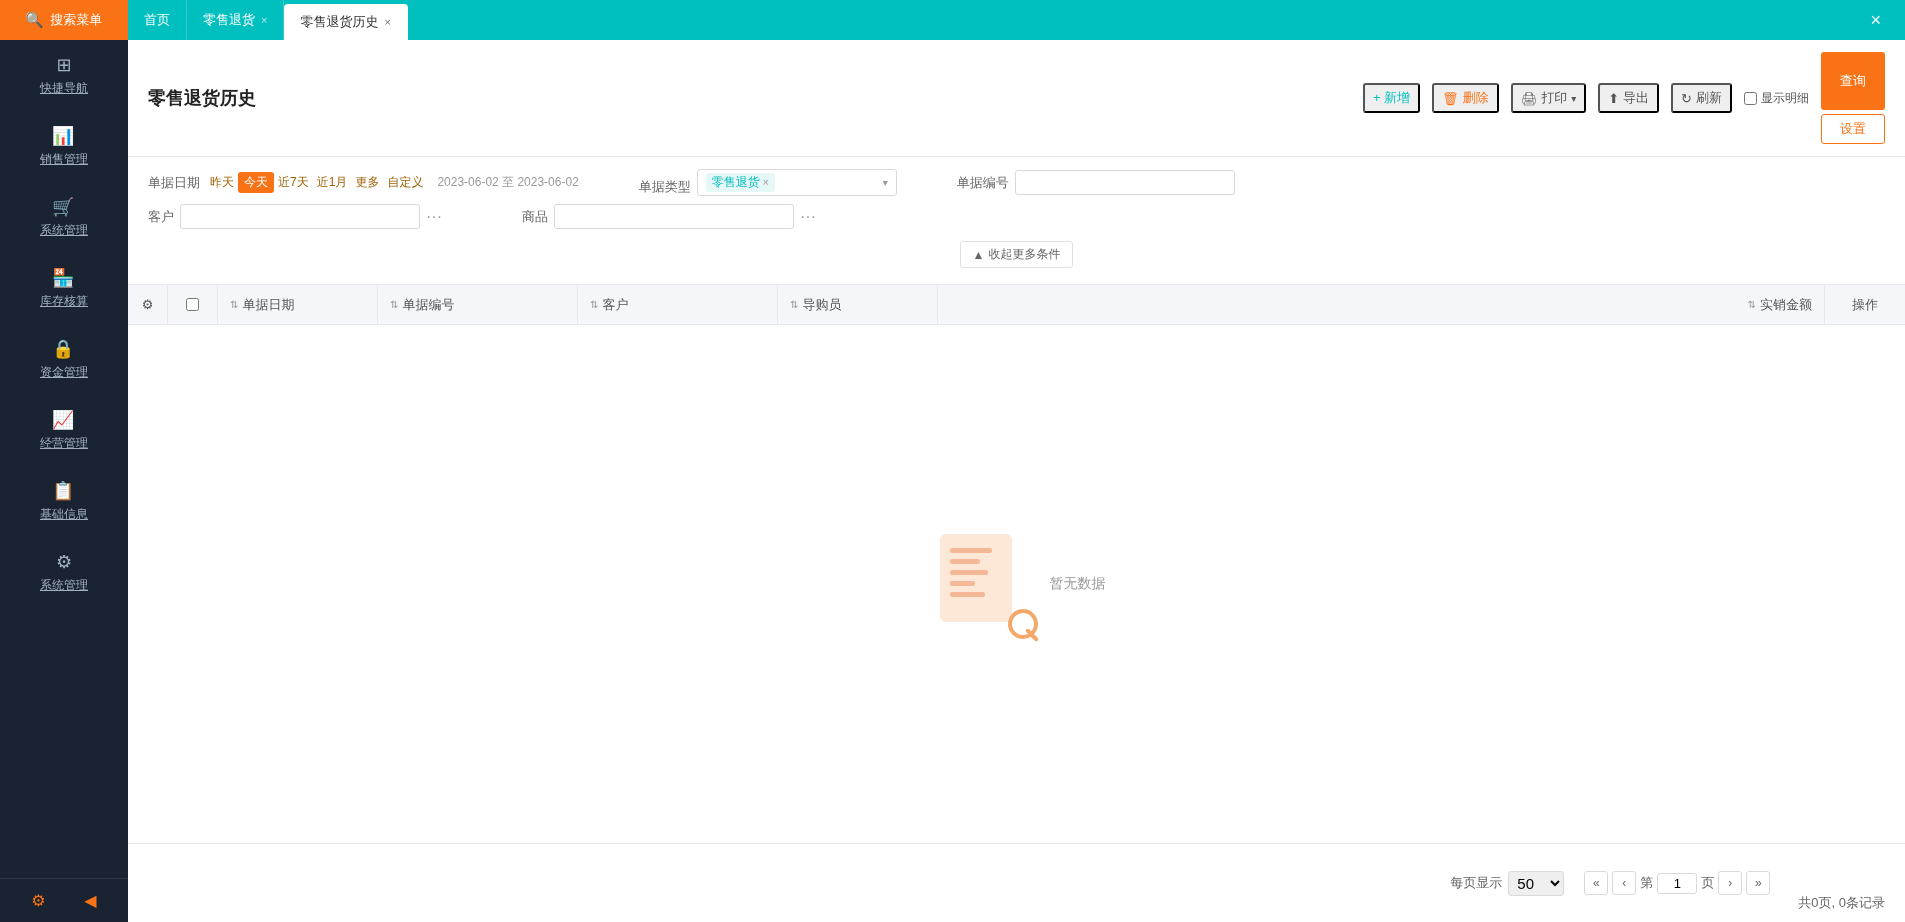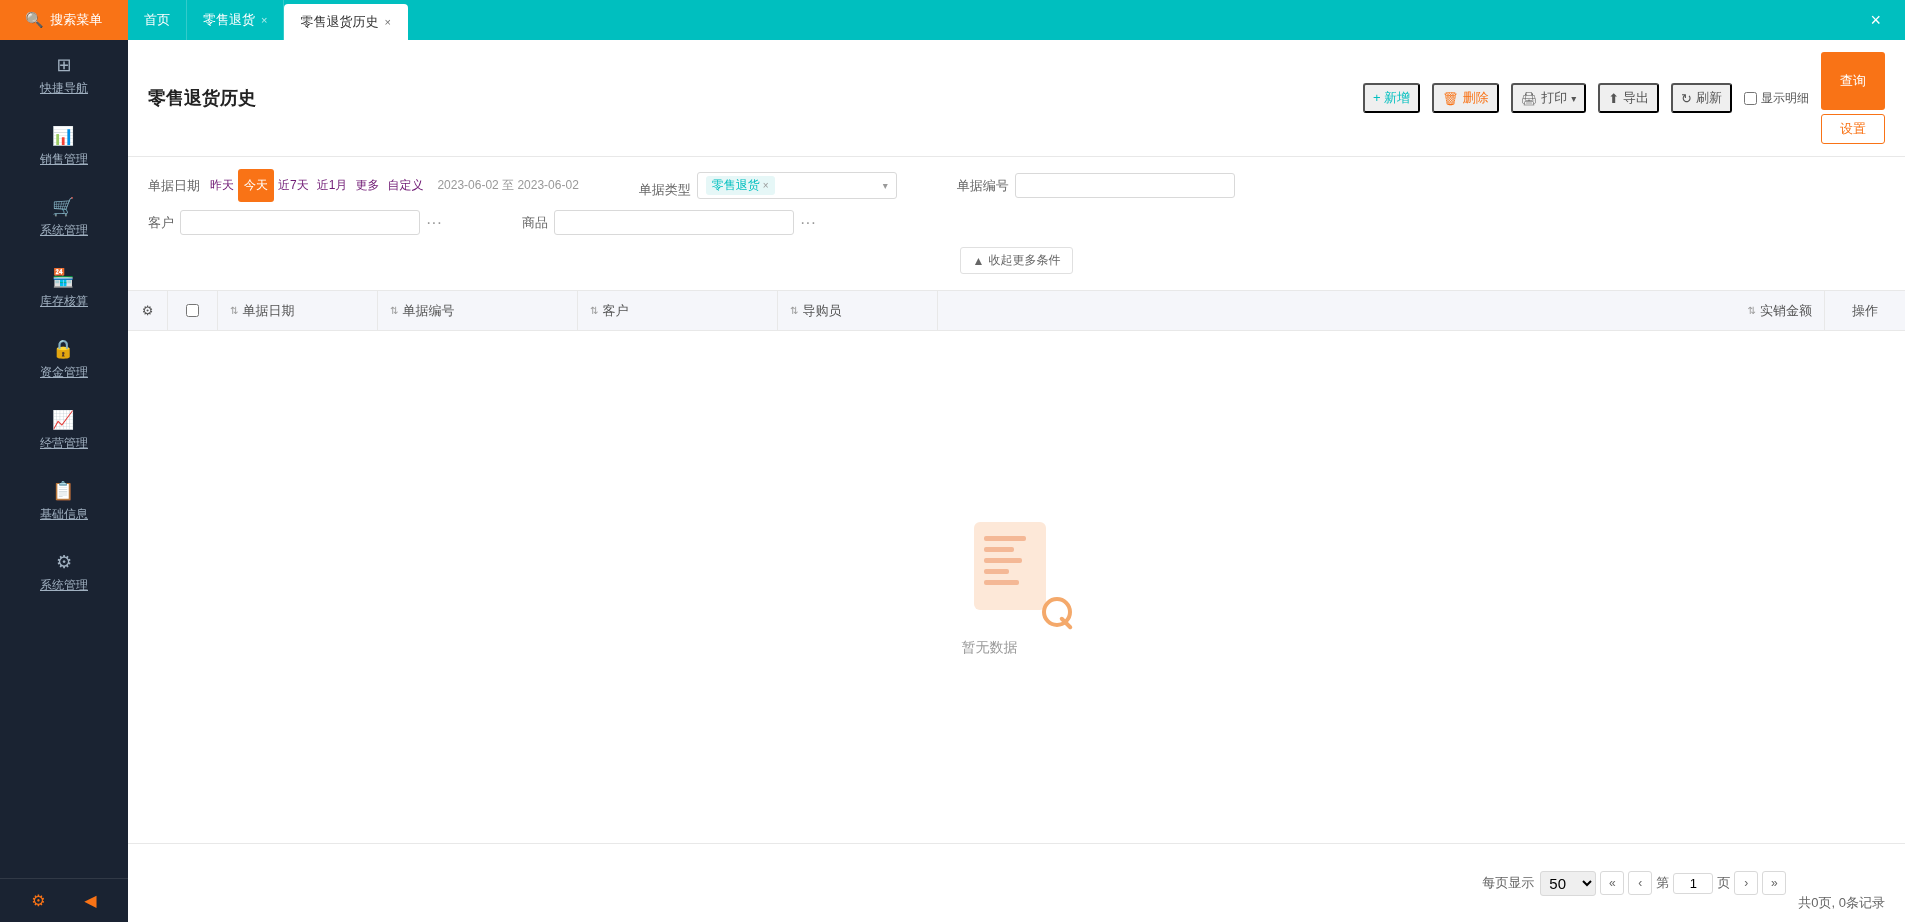--- a/index.html
+++ b/index.html
@@ -40,22 +40,22 @@
     .set-btn { background: white; color: #f97316; border: 1px solid #f97316; padding: 5px 18px; border-radius: 3px; cursor: pointer; font-size: 13px; margin-top: 4px; display: block; text-align: center; }
     .show-detail-label { display: flex; align-items: center; gap: 4px; color: #555; font-size: 12px; }
     .show-detail-label input { cursor: pointer; }
 
     
     .filter-area { background: white; padding: 12px 20px; border-bottom: 1px solid #e8e8e8; flex-shrink: 0; }
     .filter-row { display: flex; align-items: center; gap: 0; margin-bottom: 8px; flex-wrap: wrap; }
     .filter-item { display: flex; align-items: center; gap: 6px; margin-right: 20px; }
     .filter-label { color: #666; font-size: 13px; white-space: nowrap; }
     .date-filter { display: flex; align-items: center; gap: 0; }
-    .date-opt { font-size: 12px; color: #701a75; cursor: pointer; padding: 2px 4px; }
-    .date-opt.active { background: #f97316; color: white; border-radius: 3px; padding: 8px 6px; }
+    .date-opt { font-size: 12px; color: #a16207; cursor: pointer; padding: 2px 4px; }
+    .date-opt.active { background: #f97316; color: white; border-radius: 3px; padding: 2px 6px; }
     .date-range { font-size: 12px; color: #999; margin-left: 4px; }
     .bill-type-selector { display: flex; align-items: center; border: 1px solid #d9d9d9; border-radius: 3px; padding: 3px 8px; min-width: 200px; cursor: pointer; background: white; }
     .bill-type-tag { background: #e6f7f7; color: #00bfbf; padding: 1px 6px; border-radius: 3px; font-size: 12px; display: flex; align-items: center; gap: 3px; }
     .bill-type-tag .x { cursor: pointer; color: #999; font-size: 10px; }
     .bill-type-selector .arrow { margin-left: auto; color: #999; font-size: 10px; }
     .filter-input { border: 1px solid #d9d9d9; border-radius: 3px; padding: 4px 8px; font-size: 13px; min-width: 180px; outline: none; }
     .filter-dots { color: #999; font-size: 16px; cursor: pointer; }
     .collapse-btn { display: flex; align-items: center; justify-content: center; gap: 4px; color: #666; font-size: 12px; cursor: pointer; padding: 4px 12px; border: 1px solid #e0e0e0; border-radius: 3px; background: white; margin: 4px auto; width: fit-content; }
 
     
@@ -65,25 +65,25 @@
     .table-col.checkbox-col { width: 50px; justify-content: center; }
     .table-col.settings-col { width: 40px; justify-content: center; }
     .table-col.date-col { width: 160px; }
     .table-col.bill-no-col { width: 200px; }
     .table-col.customer-col { width: 200px; }
     .table-col.guide-col { width: 160px; }
     .table-col.amount-col { flex: 1; justify-content: flex-end; }
     .table-col.op-col { width: 80px; justify-content: center; border-right: none; }
     .sort-icon { color: #999; font-size: 10px; cursor: pointer; }
     .table-body { flex: 1; display: flex; flex-direction: column; align-items: center; justify-content: center; }
-    .empty-state { display: flex; flex-direction: column; align-items: flex-start; gap: 12px; }
+    .empty-state { display: flex; align-items: center; gap: 12px; }
     .empty-text { color: #999; font-size: 14px; }
 
     
-    .pagination { display: flex; align-items: center; justify-content: flex-end; padding: 10px 20px; border-top: 1px solid #e8e8e8; background: white; gap: 4px; flex-shrink: 0; }
+    .pagination { display: flex; align-items: center; justify-content: flex-end; padding: 10px 20px; border-top: 1px solid #e8e8e8; background: white; gap: 20px; flex-shrink: 0; }
     .per-page { display: flex; align-items: center; gap: 6px; color: #666; font-size: 13px; }
     .per-page select { border: 1px solid #d9d9d9; border-radius: 3px; padding: 2px 4px; font-size: 15px; cursor: pointer; }
     .page-nav { display: flex; align-items: center; gap: 4px; }
     .page-nav-btn { width: 24px; height: 24px; display: flex; align-items: center; justify-content: center; border: 1px solid #d9d9d9; border-radius: 3px; cursor: pointer; color: #666; font-size: 12px; background: white; }
     .page-info { display: flex; align-items: center; gap: 4px; color: #666; font-size: 13px; }
     .page-input { width: 40px; border: 1px solid #d9d9d9; border-radius: 3px; text-align: center; padding: 2px; font-size: 13px; }
     .total-info { color: #666; font-size: 13px; margin-left: 8px; margin-top: 40px; }
   </style>
 </head>
 <body>

